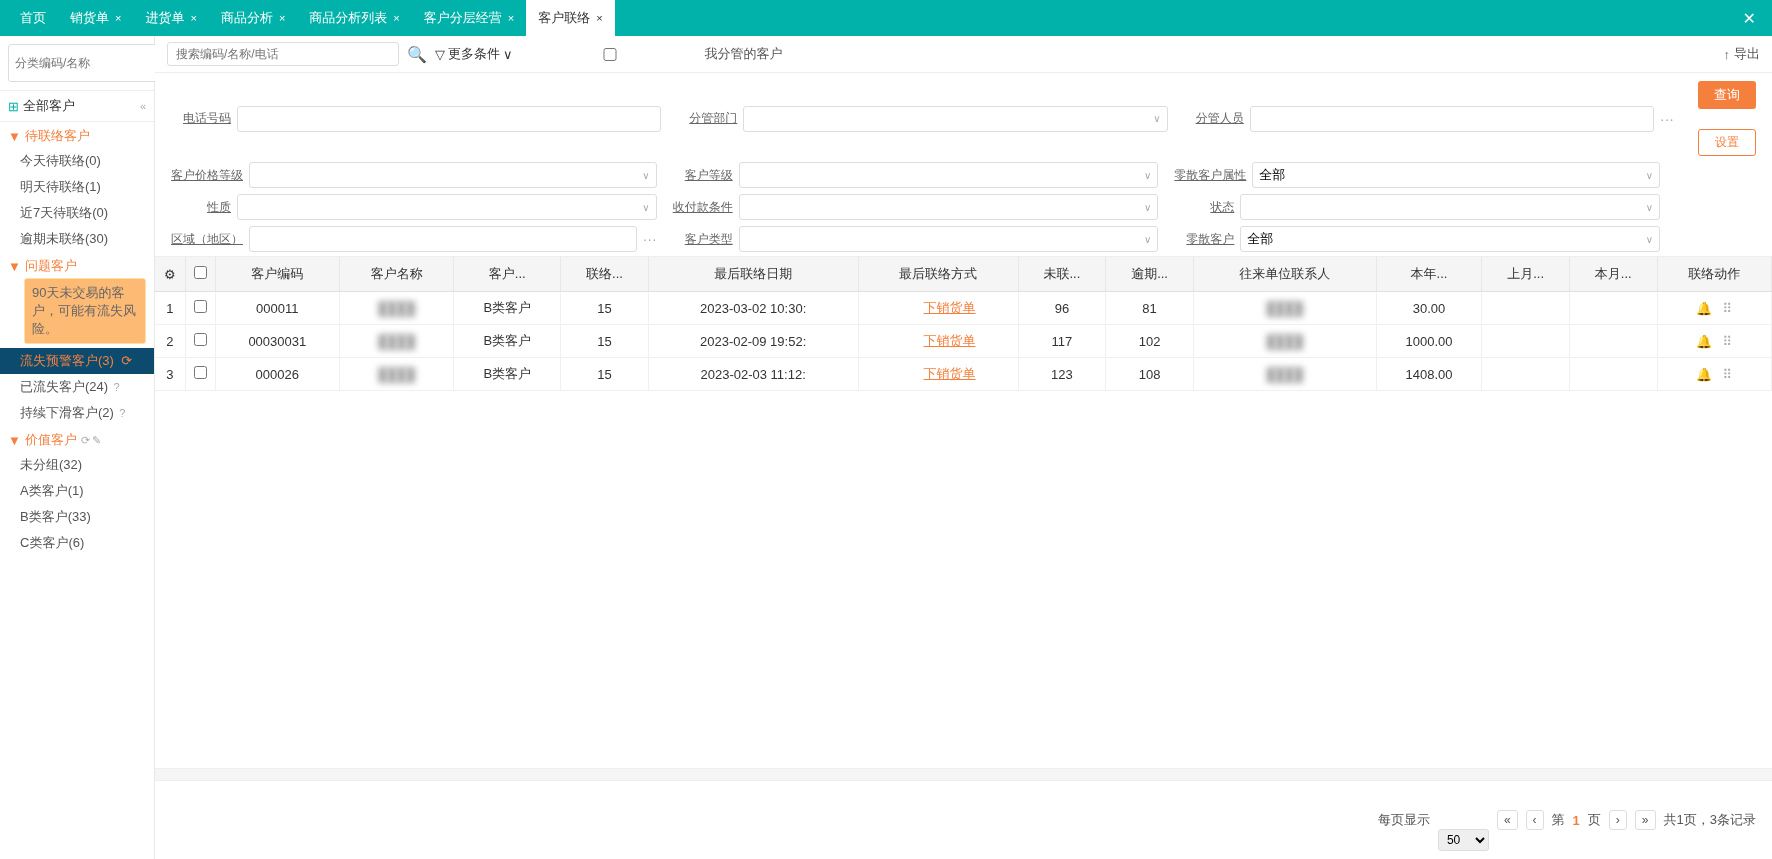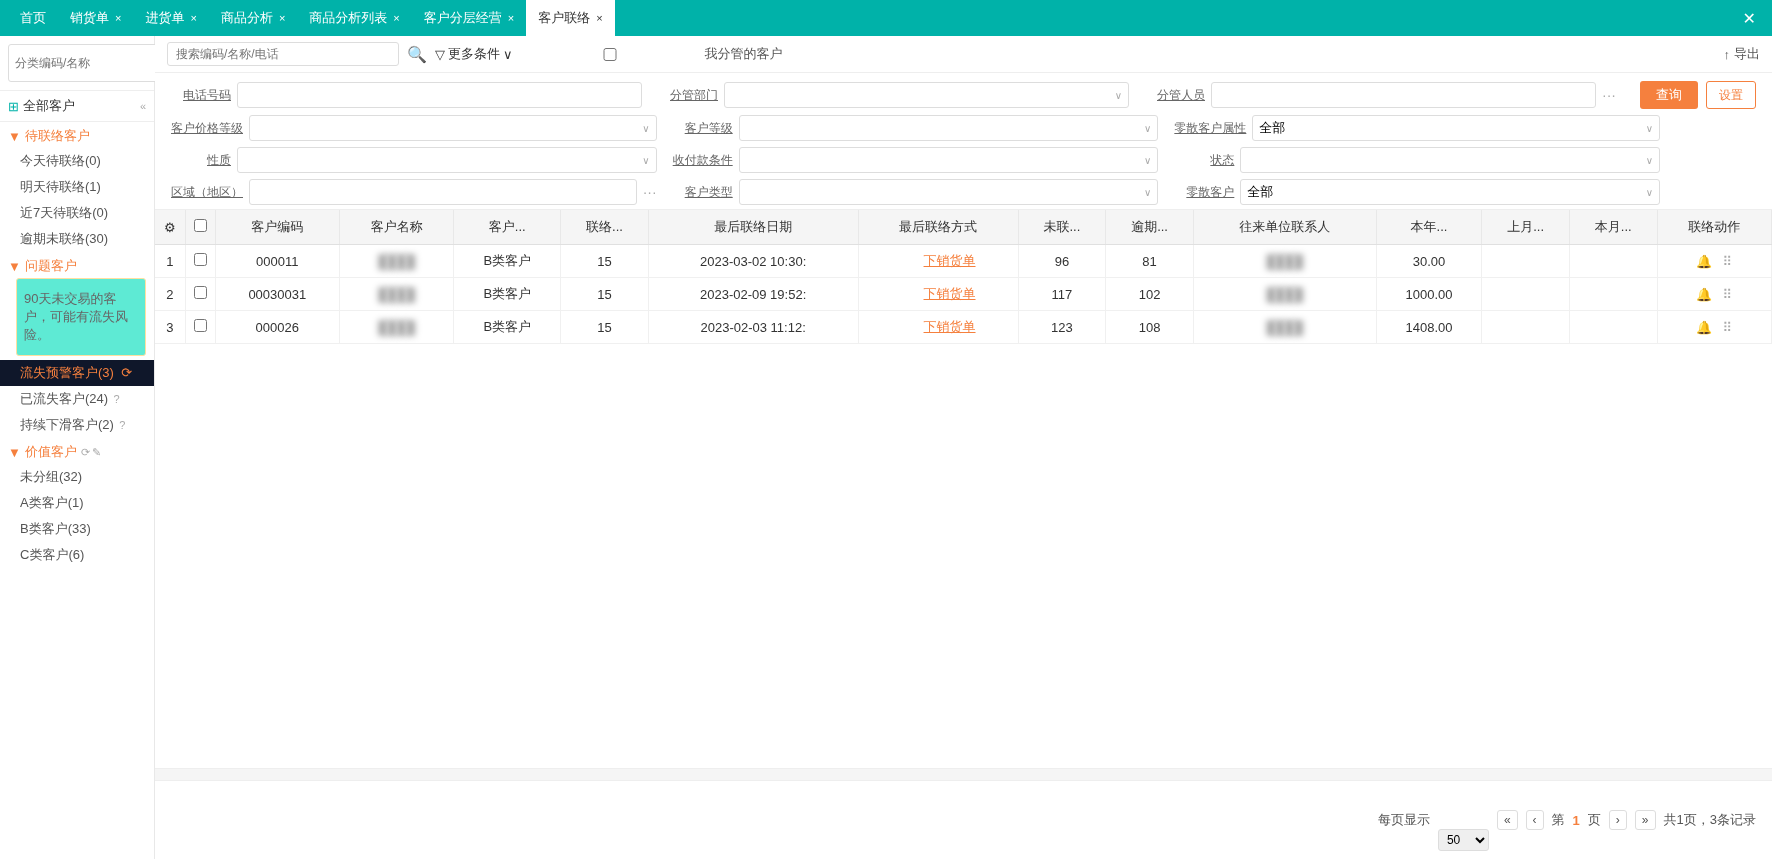--- a/index.html
+++ b/index.html
@@ -104,29 +104,29 @@
     }
     .sidebar-section-title .arrow { margin-right: 4px; }
     .sidebar-item {
       padding: 4px 8px 4px 20px;
       color: #555;
       font-size: 12px;
       cursor: pointer;
     }
     .sidebar-item.active {
       color: #f5803e;
-      background: #0f172a;
+      background: #0c4a6e;
     }
     .tooltip-box {
       position: relative;
-      margin: 0 8px 4px 16px;
-      background: #5eead4;
+      margin: 0 8px 4px 24px;
+      background: #fdba74;
       border: 1px solid #ffe0a0;
       border-radius: 3px;
-      padding: 11px 7px;
+      padding: 5px 7px;
       font-size: 11px;
       color: #666;
       z-index: 10;
     }
 
     
     .content-area {
       flex: 1;
       display: flex;
       flex-direction: column;
@@ -470,21 +470,21 @@
           <div class="select-box" style="flex:1;border:1px solid #ddd;border-radius:3px;padding:0 6px;font-size:12px;background:white;height:26px;display:flex;align-items:center;justify-content:space-between;cursor:pointer;">
             <span></span>
             <span class="arrow">∨</span>
           </div>
         </div>
         <div class="adv-field">
           <label>分管人员</label>
           <input type="text" style="flex: 1 1 0%; border: 1px solid rgb(221, 221, 221); border-radius: 3px; padding: 3px 6px; font-size: 12px; height: 26px; outline: none;">
           <span class="dots">···</span>
         </div>
-        <div style="display:flex;flex-direction:row;gap:8px;margin-left:8px;">
+        <div style="display:flex;flex-direction:column;gap:20px;margin-left:8px;">
           <button class="btn-query">查询</button>
           <button class="btn-settings">设置</button>
         </div>
       </div>
 
       <div class="adv-filter-row">
         <div class="adv-field">
           <label>客户价格等级</label>
           <div class="select-box" style="flex:1;border:1px solid #ddd;border-radius:3px;padding:0 6px;font-size:12px;background:white;height:26px;display:flex;align-items:center;justify-content:space-between;cursor:pointer;">
             <span></span>

